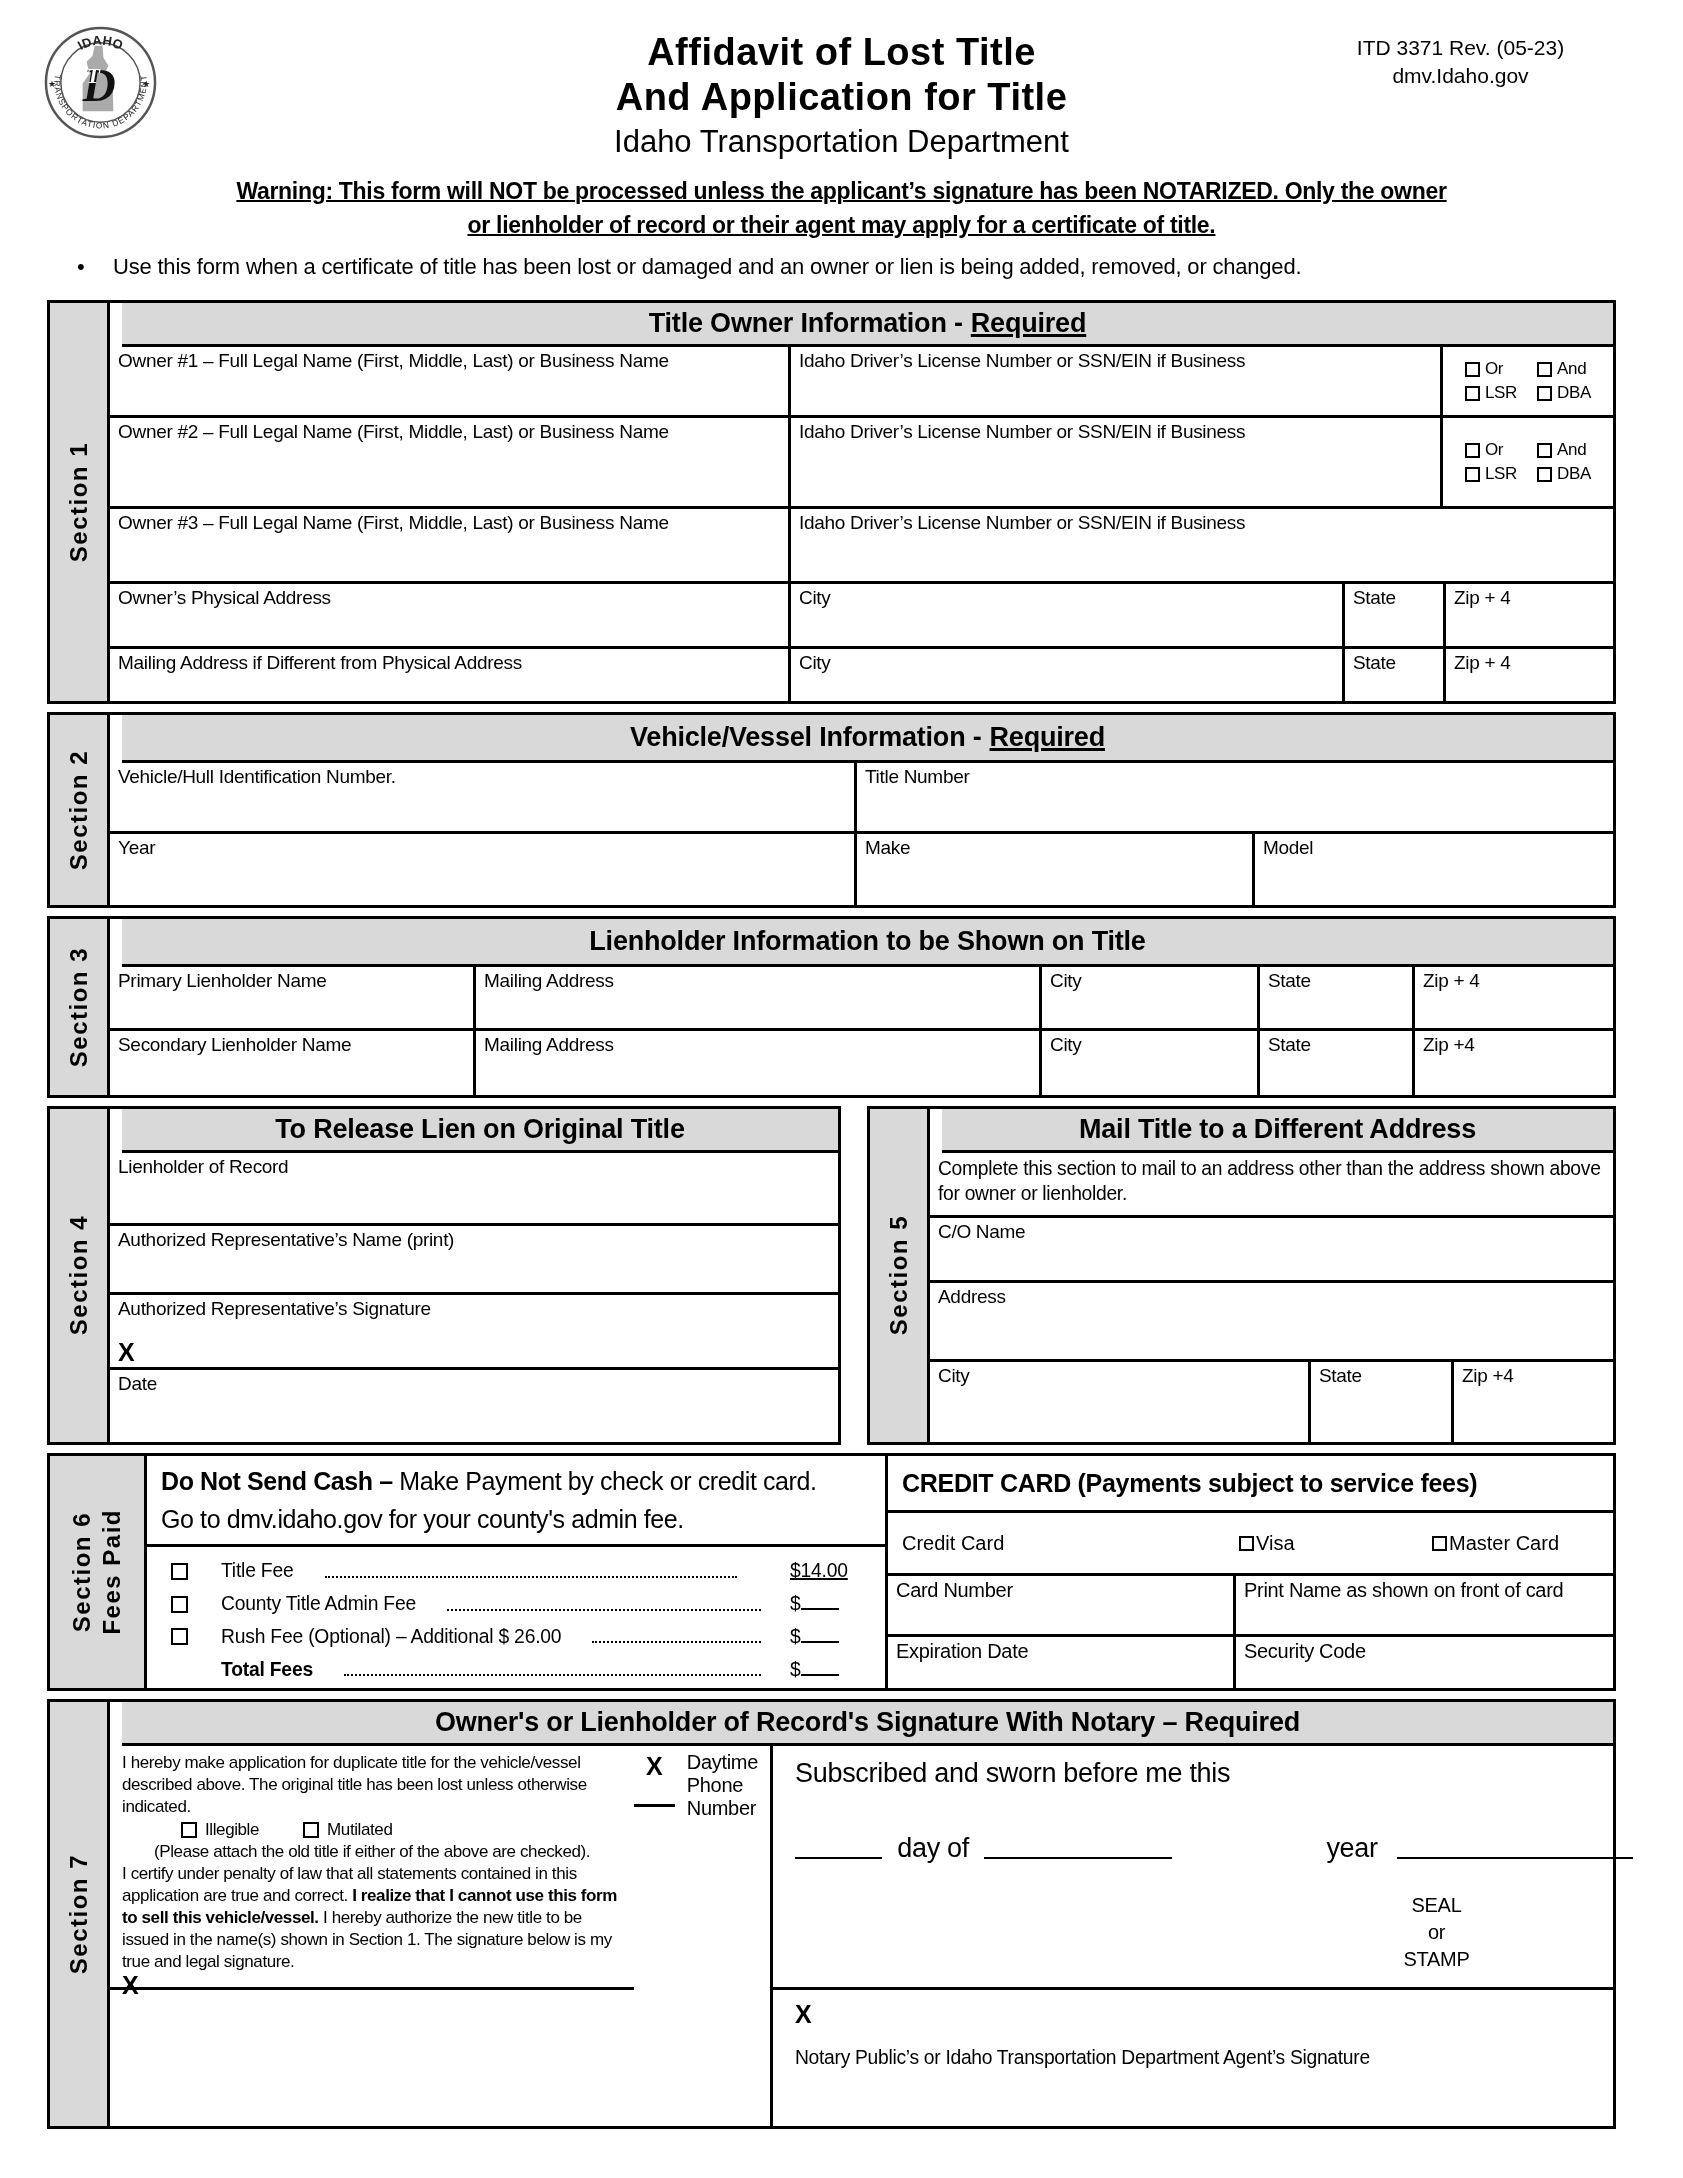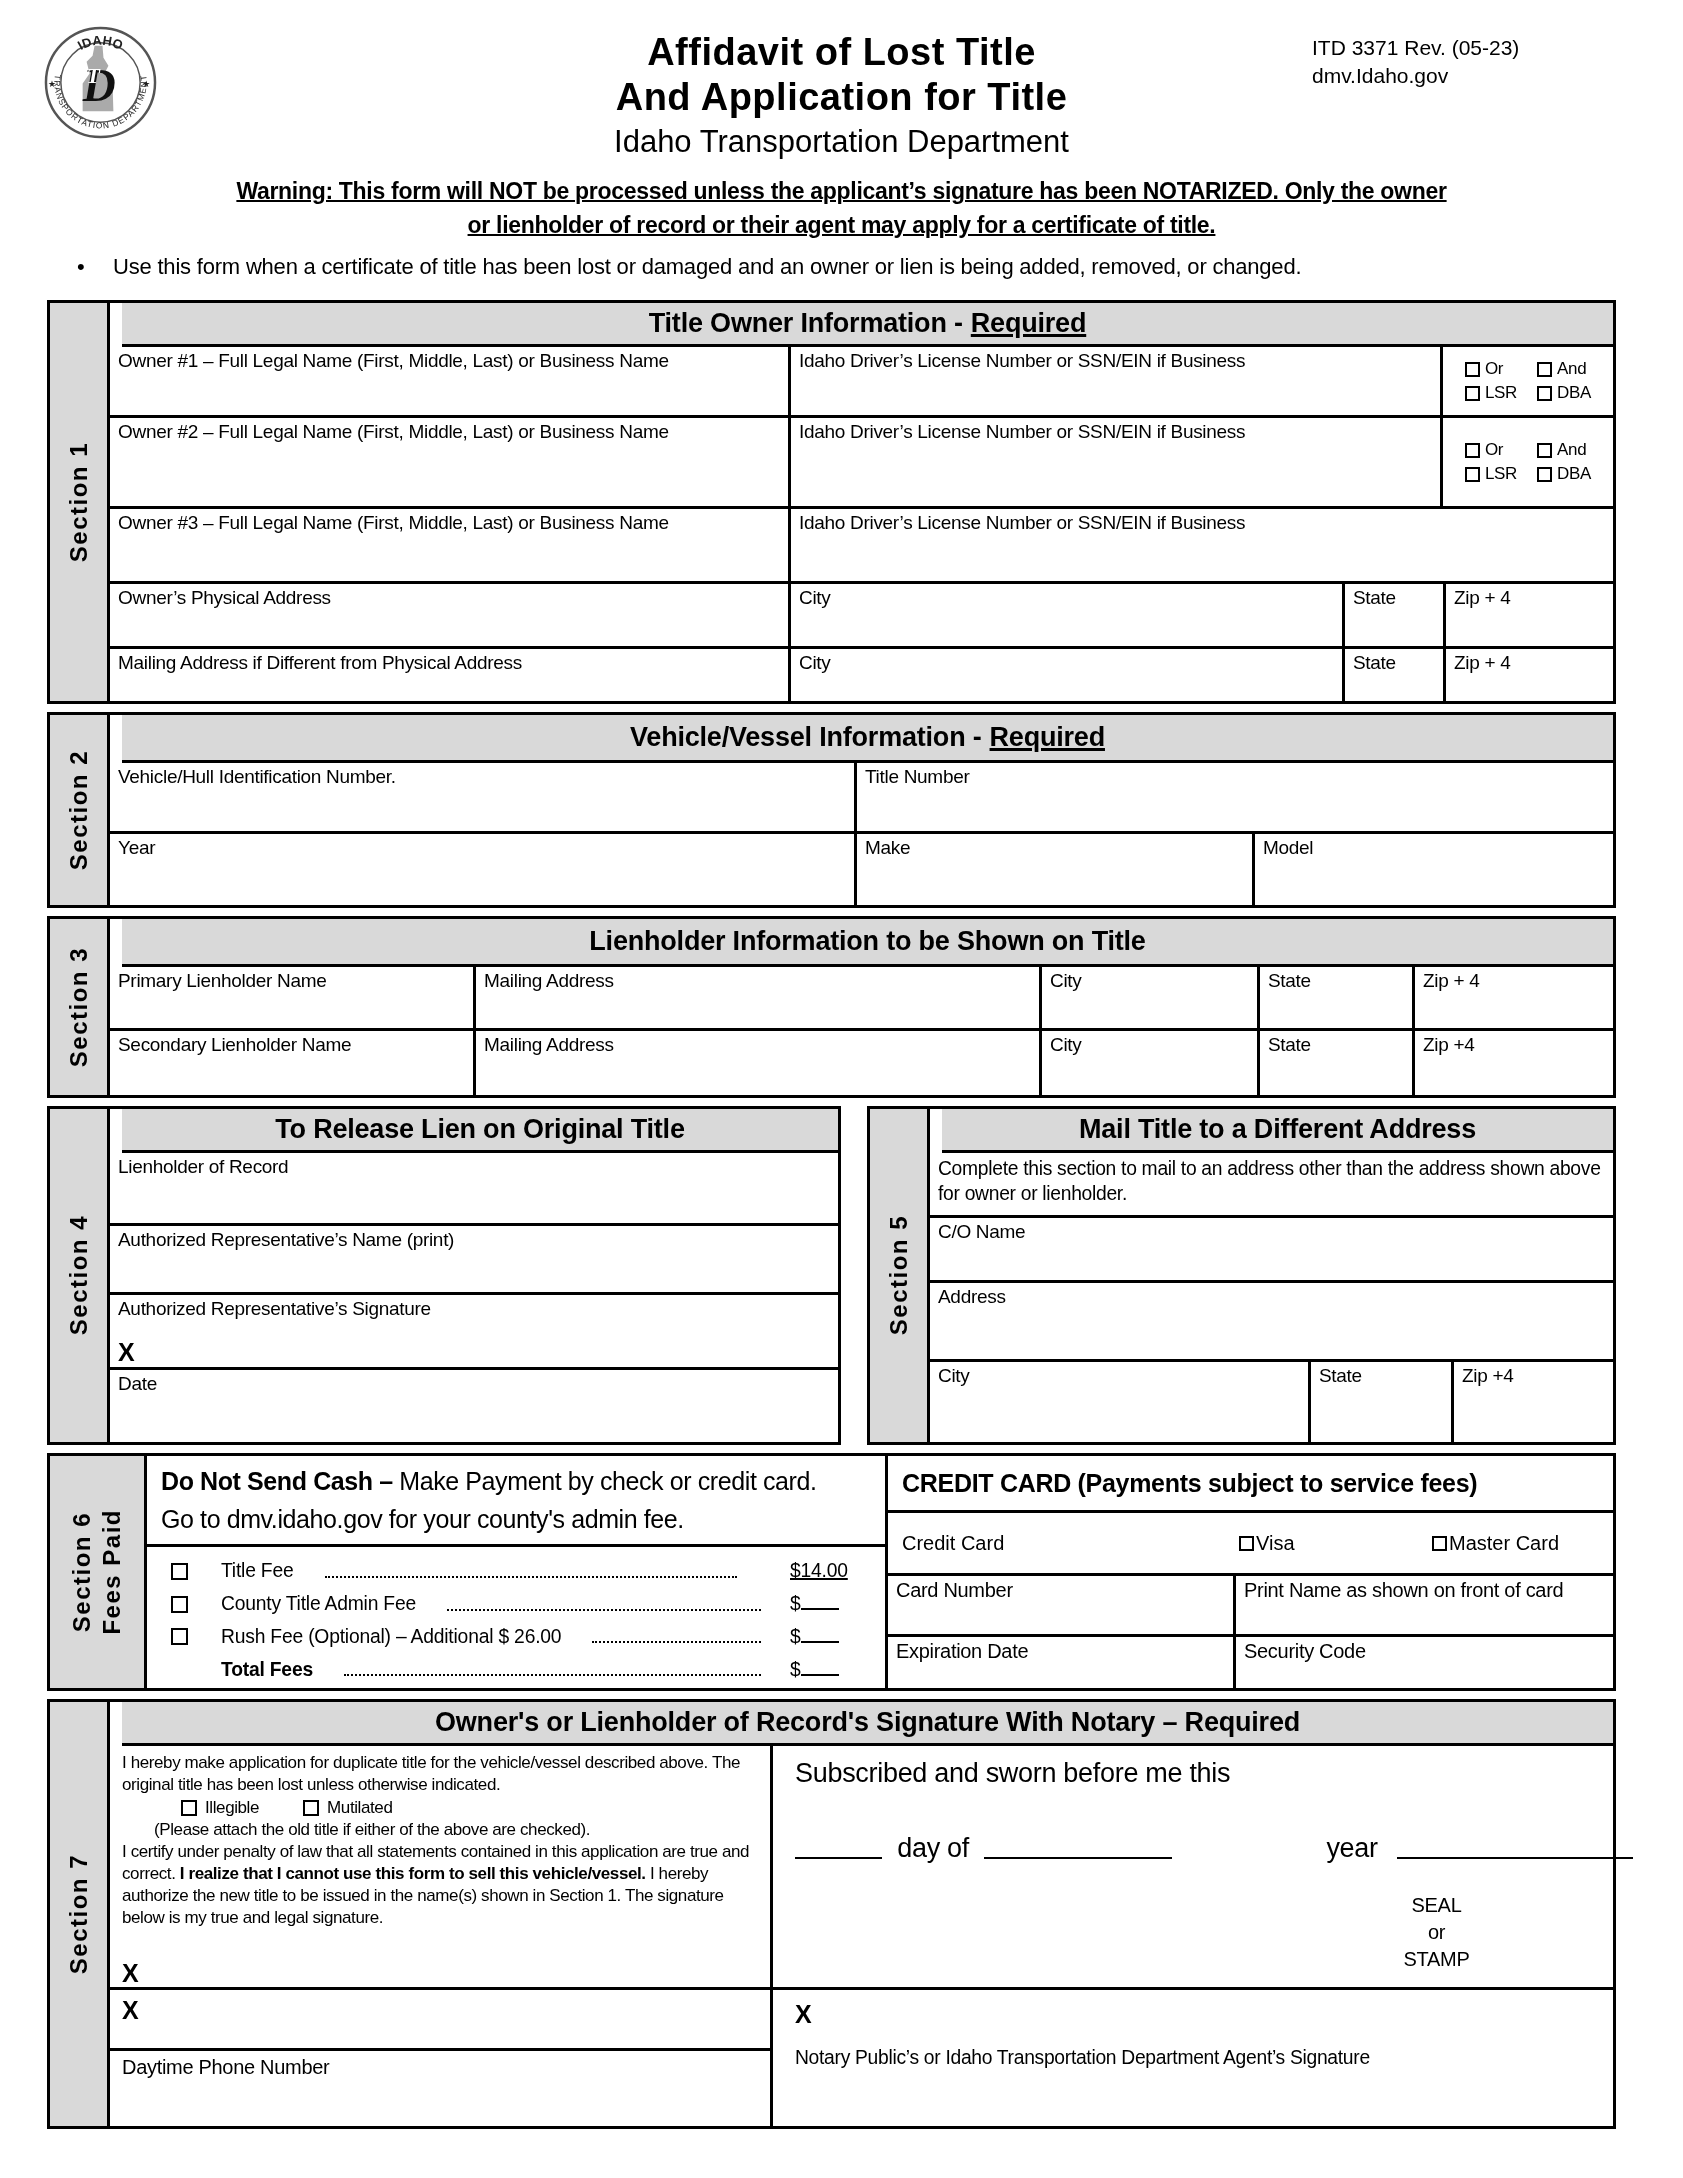--- a/index.html
+++ b/index.html
@@ -2,21 +2,21 @@
 <html><head>
 <meta charset="utf-8">
 <style>
   html,body{margin:0;padding:0;background:#fff;}
   body{width:1683px;height:2178px;font-family:"Liberation Sans",sans-serif;color:#000;position:relative;}
   .hdr{position:relative;padding-top:30px;}
   .logo{position:absolute;left:42px;top:24px;}
   .hdr-center{text-align:center;}
   .t1{font-size:38px;font-weight:bold;line-height:45px;letter-spacing:0.5px;}
   .sub{font-size:31px;margin-top:4px;}
-  .formid{position:absolute;right:44px;top:34px;width:327px;text-align:left;font-size:21px;line-height:28px;}
+  .formid{position:absolute;right:59px;top:34px;width:327px;text-align:center;font-size:21px;line-height:28px;}
   .warn{text-align:center;font-weight:bold;font-size:23px;line-height:34px;margin-top:14px;letter-spacing:-0.3px;}
   .warn .wl{text-decoration:underline;text-decoration-thickness:2px;}
   .bullet{display:flex;padding-left:77px;font-size:22px;margin-top:12px;letter-spacing:-0.2px;}
   .bullet .bm{width:36px;flex:0 0 36px;}
   .wrap{padding:20px 0 0 47px;}
   .sec{width:1569px;border:3px solid #000;display:flex;margin-bottom:8px;box-sizing:border-box;background:#fff;}
   .tab{flex:0 0 57px;background:#d9d9d9;border-right:3px solid #000;display:flex;align-items:center;justify-content:center;gap:2px;}
   .tab6{flex:0 0 94px;}
   .vt{writing-mode:vertical-rl;transform:rotate(180deg);font-weight:bold;font-size:24px;letter-spacing:1.5px;}
   .cont{flex:1;display:flex;flex-direction:column;min-width:0;}
@@ -45,21 +45,21 @@
   .amt{flex:0 0 85px;font-size:19.3px;}
   .u14{text-decoration:underline;text-decoration-thickness:2px;margin-left:24px;}
   .blank{display:inline-block;width:38px;border-bottom:2.5px solid #000;height:14px;}
   .ccbox{flex:1;display:flex;flex-direction:column;min-width:0;}
   .cchead{height:57px;border-bottom:3px solid #000;display:flex;align-items:center;padding-left:14px;font-weight:bold;font-size:25px;letter-spacing:-0.3px;box-sizing:border-box;}
   .ccrow1{height:63px;border-bottom:3px solid #000;display:flex;align-items:center;font-size:20px;box-sizing:border-box;}
   .ccrow{height:61px;border-bottom:3px solid #000;display:flex;box-sizing:border-box;}
   .ccrow.last{border-bottom:none;flex:1;}
   .ccitem{display:flex;align-items:center;gap:2px;text-align:center;}
   .s7body{flex:1;display:flex;min-height:0;}
-  .s7left{flex:0 0 663px;border-right:3px solid #000;display:flex;flex-direction:column;box-sizing:border-box;}
+  .s7left{flex:0 0 663px;border-right:3px solid #000;display:flex;box-sizing:border-box;}
   .stmt{height:244px;border-bottom:3px solid #000;padding:6px 10px 2px 12px;font-size:17px;line-height:22px;letter-spacing:-0.4px;display:flex;flex-direction:column;box-sizing:border-box;}
   .stmt .cbline{margin-left:59px;display:flex;gap:44px;margin-top:1px;}
   .stmt .cbline .ci{display:flex;align-items:center;gap:8px;}
   .stmt .cb{width:16px;height:16px;}
   .ind{margin-left:32px;}
   .xrow{height:61px;border-bottom:3px solid #000;padding:6px 12px;font-weight:bold;font-size:25px;box-sizing:border-box;}
   .phonerow{flex:1;padding:5px 12px;font-size:20px;letter-spacing:-0.3px;}
   .s7right{flex:1;display:flex;flex-direction:column;min-width:0;}
   .notary{height:244px;border-bottom:3px solid #000;padding:12px 16px 0 22px;font-size:27px;letter-spacing:-0.3px;box-sizing:border-box;}
   .ul{display:inline-block;border-bottom:2.5px solid #000;height:20px;vertical-align:-2px;}

